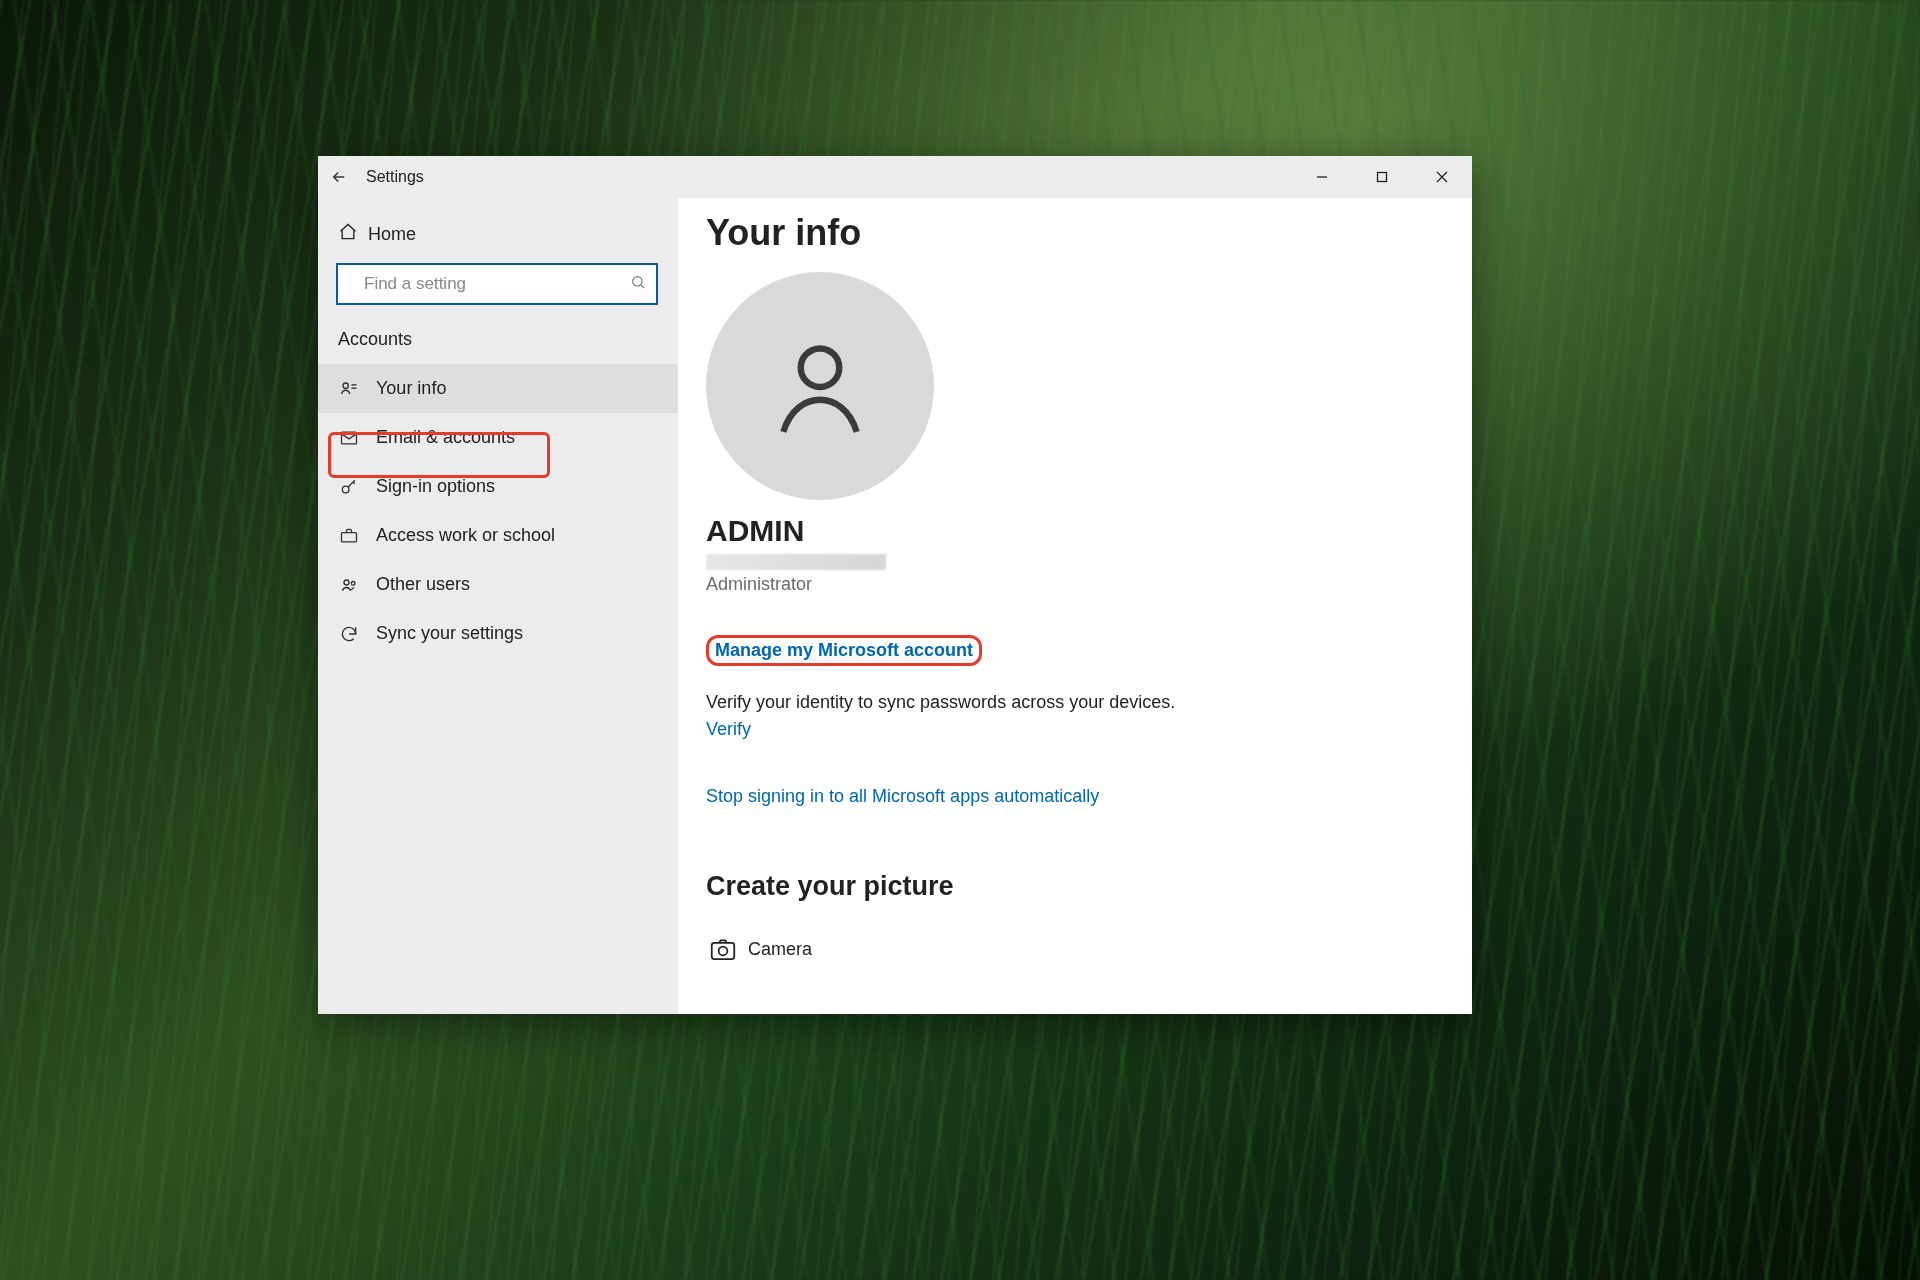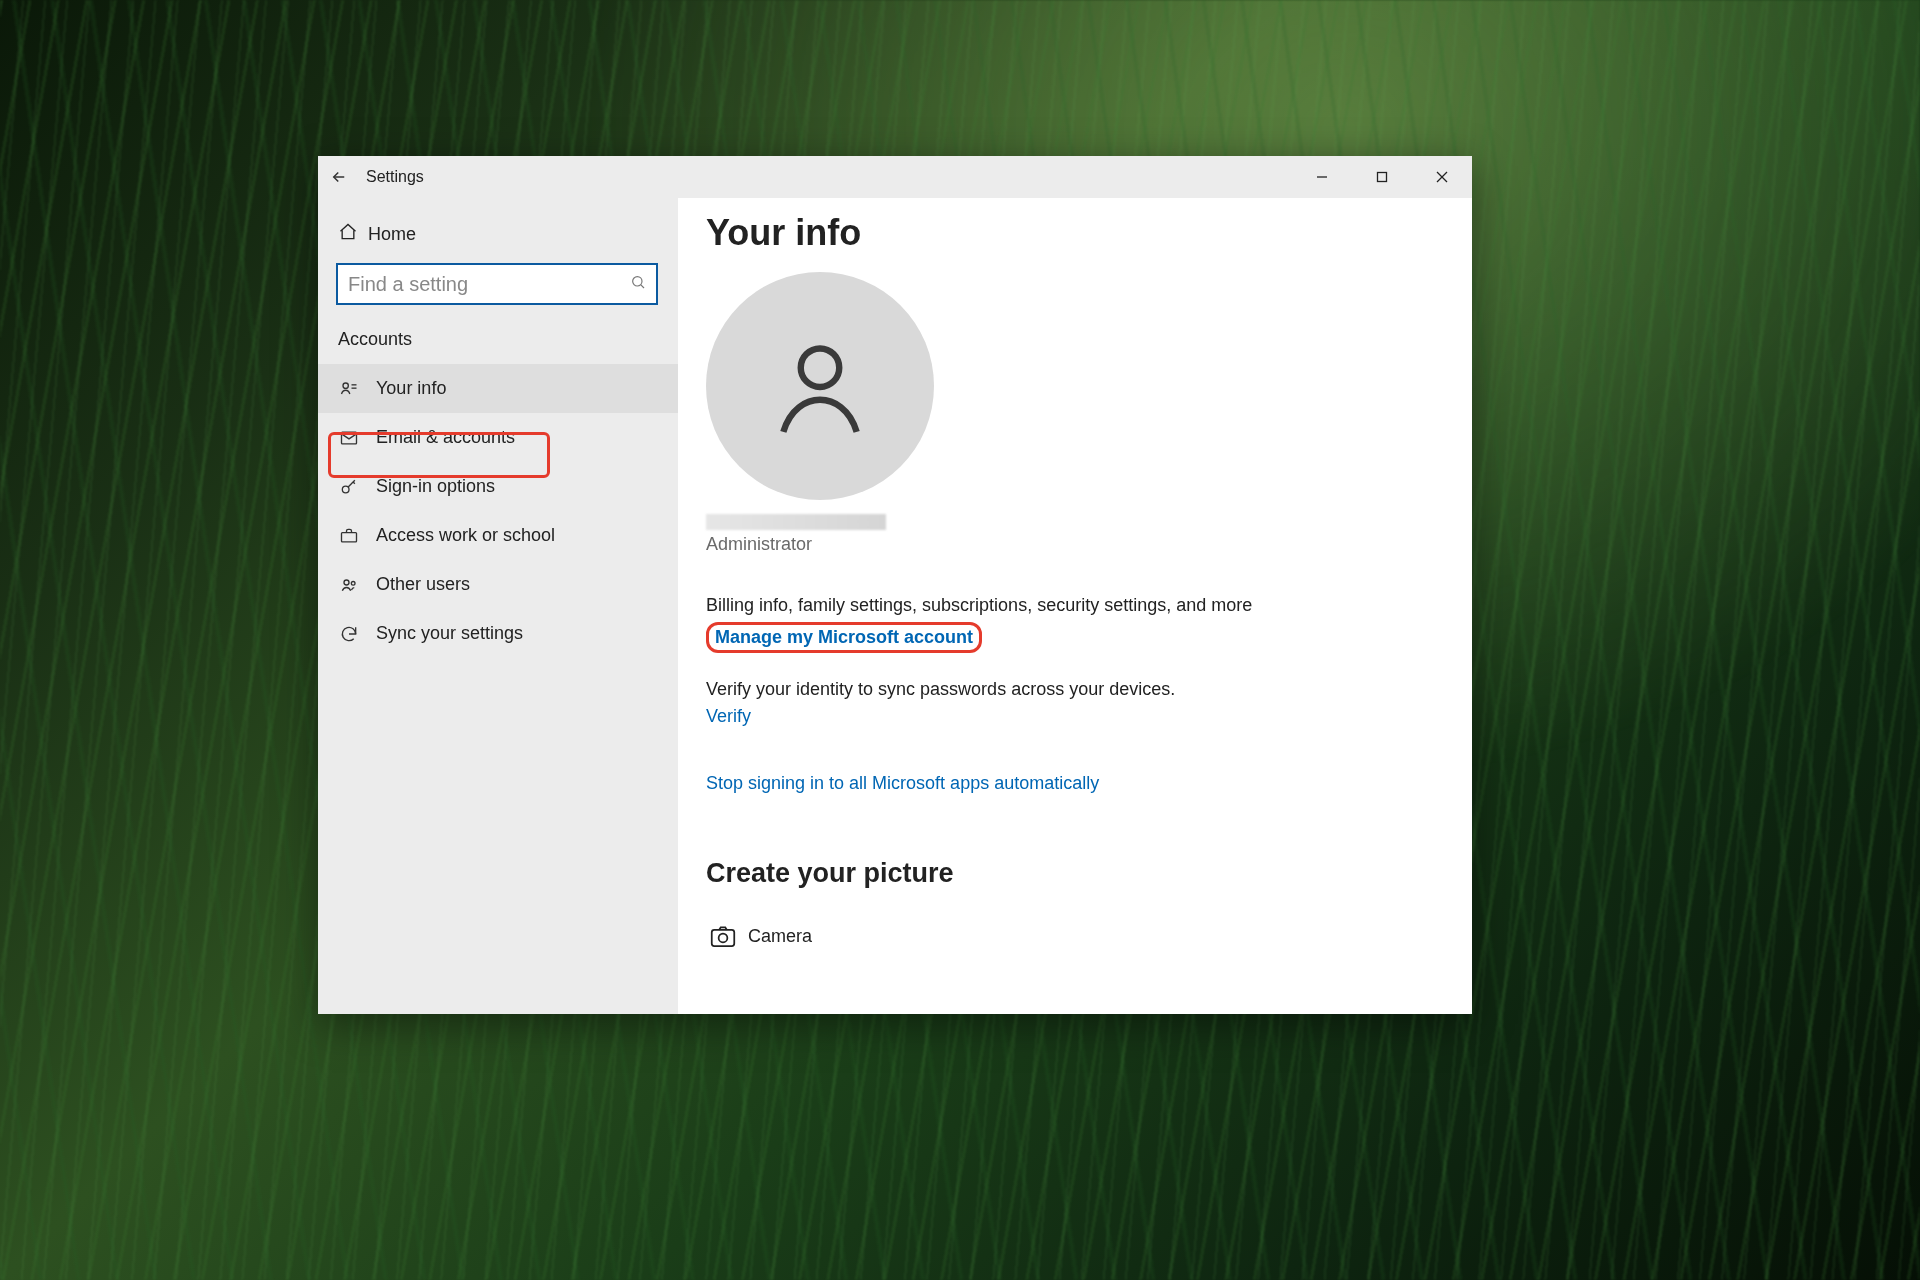--- a/index.html
+++ b/index.html
@@ -76,22 +76,23 @@
   .search-wrap { padding: 6px 18px 14px 18px; }
   .search {
     width: 322px; height: 42px;
     border: 2px solid #0b5aa0;
     background: #fff;
     display: flex; align-items: center;
     padding: 0 10px;
   }
   .search input {
     flex: 1; border: none; outline: none;
-    font-size: 20px; color: #ef4444;
+    font-size: 17px; color: #ef4444;
     background: transparent;
+    margin-left: 16px;
   }
   .search input::placeholder { color: #888; }
   .search .sicon { color: #777; }
   .category {
     padding: 10px 20px 14px 20px;
     font-size: 18px; font-weight: 400; color: #222;
   }
   .nav { display: flex; flex-direction: column; }
   .nav-item {
     display: flex; align-items: center;
@@ -263,24 +264,24 @@
     <div class="content">
       <div class="page-title">Your info</div>
 
       <div class="avatar">
         <svg width="110" height="110" viewBox="0 0 24 24" fill="none" stroke="#3a3a3a" stroke-width="1.4">
           <circle cx="12" cy="8" r="4.2"></circle>
             <path d="M4 22c1.5-5 5-7 8-7s6.5 2 8 7"></path>
         </svg>
       </div>
 
+      <div class="username">ADMIN</div>
       <div class="redacted"></div>
       <div class="role">Administrator</div>
 
-      <div class="ptext">Billing info, family settings, subscriptions, security settings, and more</div>
       <span class="hl-link">
         <span class="link" style="margin-bottom:0;">Manage my Microsoft account</span>
       </span>
       <div style="height:26px"></div>
 
       <div class="ptext">Verify your identity to sync passwords across your devices.</div>
       <span class="link">Verify</span>
       <div style="height:18px"></div>
 
       <span class="link">Stop signing in to all Microsoft apps automatically</span>

